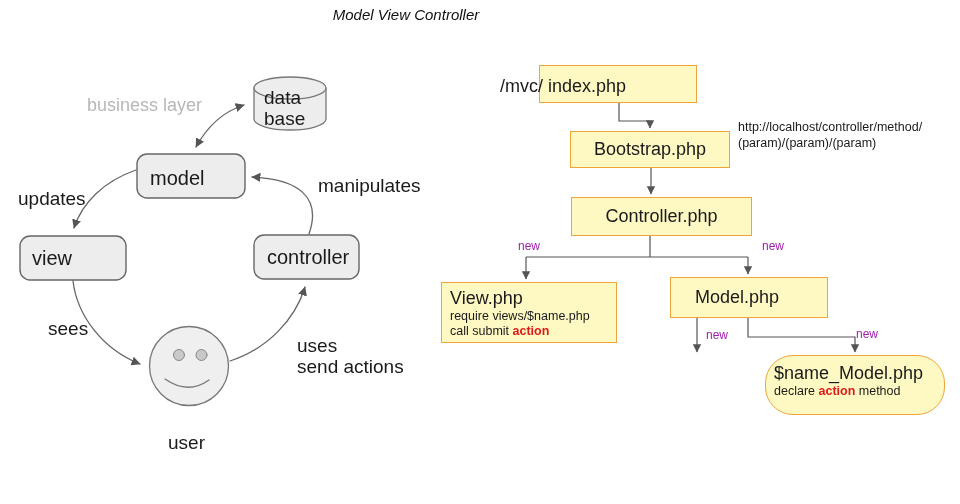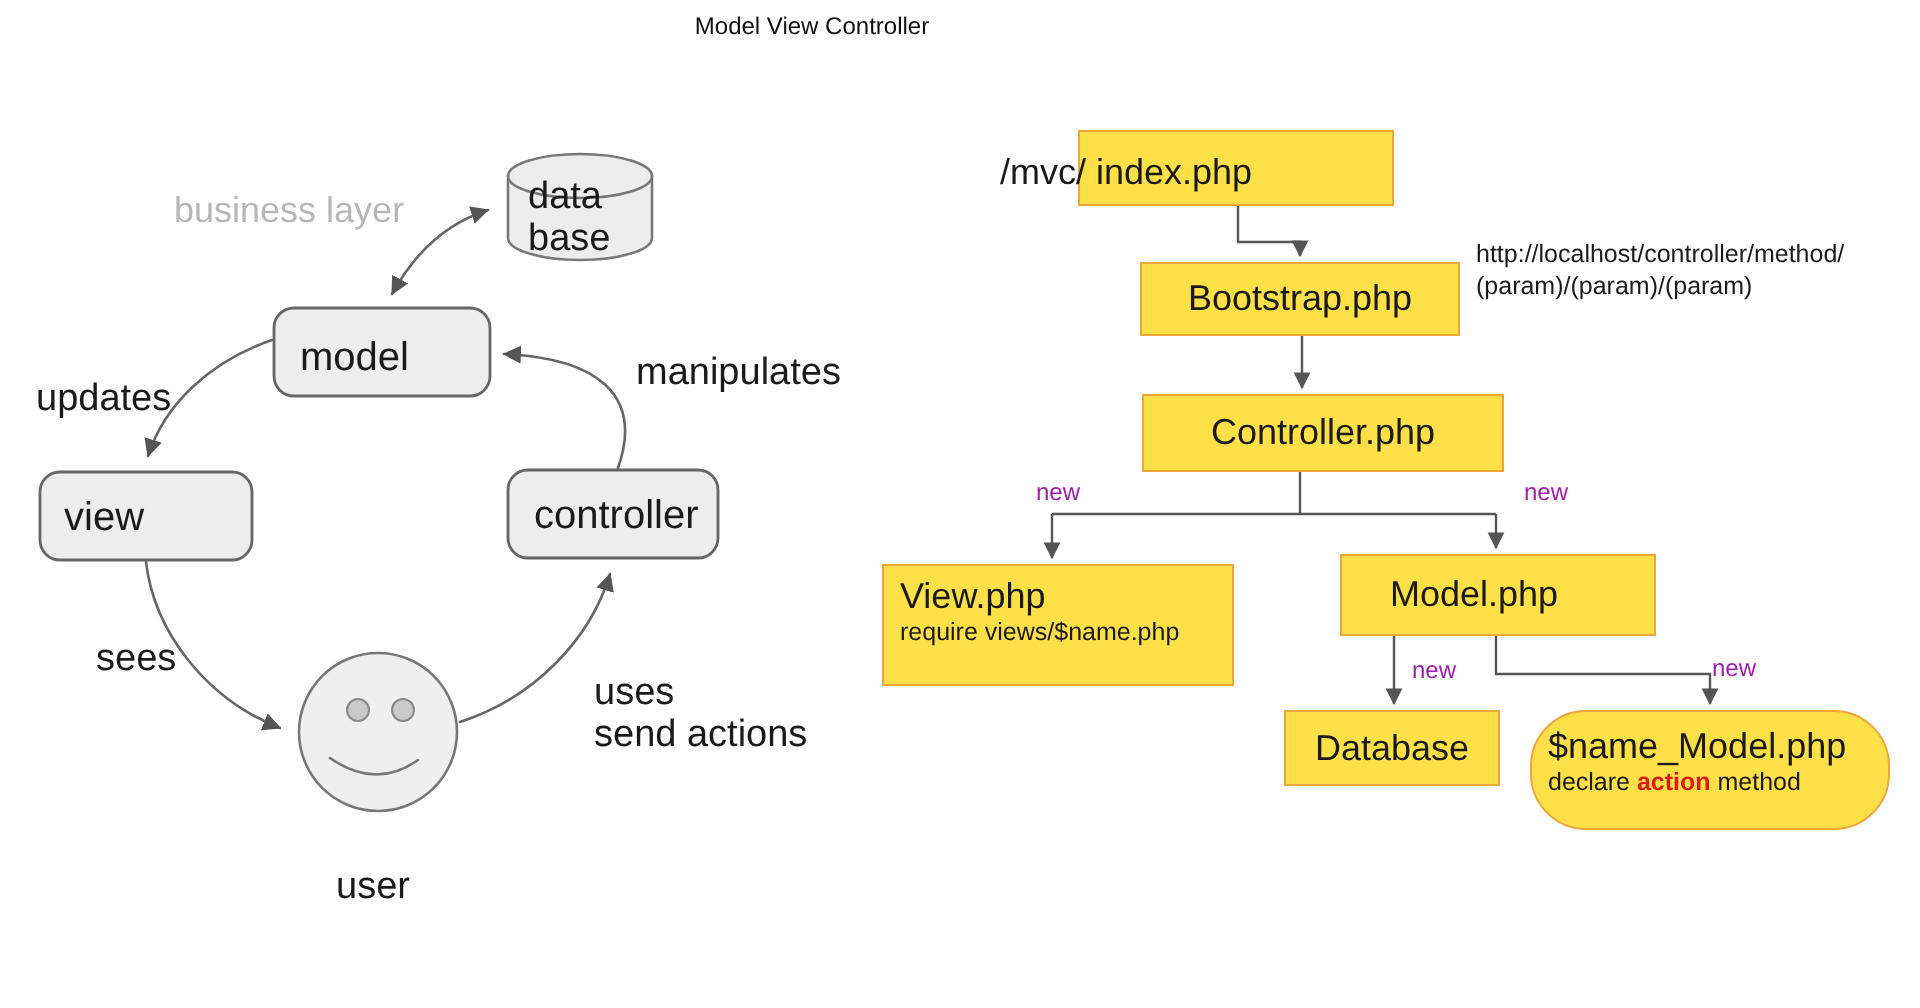--- a/index.html
+++ b/index.html
@@ -3,25 +3,25 @@
 <meta charset="utf-8">
 <style>
   html,body{margin:0;padding:0;background:#fff;}
   .stage{
     position:relative;width:960px;height:504px;background:#ffffff;overflow:hidden;
     font-family:"Liberation Sans", sans-serif;color:#1a1a1a;
   }
   #diagram-svg{position:absolute;left:0;top:0;z-index:1;}
   .page-title{
     position:absolute;left:0;top:6px;width:812px;text-align:center;
-    font-size:12px;color:#111;z-index:3;
+    font-size:15px;color:#111;z-index:3;font-style:italic;
   }
   
   .obox{
-    position:absolute;border:1.5px solid #F0A43A;background:#fde047;
+    position:absolute;border:1.5px solid #F0A43A;background:#fef9c3;
     box-sizing:border-box;z-index:2;
   }
   .obox.center{display:flex;align-items:center;justify-content:center;font-size:18px;}
   .obox.leftpad{display:flex;align-items:center;justify-content:flex-start;padding-left:24px;font-size:18px;}
   .obox.multi{padding:5px 8px;}
   .obox .btitle{font-size:18px;line-height:21px;}
   .obox .bsmall{font-size:12.5px;line-height:15px;}
   .red{color:#DE1B1B;font-weight:bold;}
   .floating-label{position:absolute;z-index:3;font-size:18px;}
   .new-label{position:absolute;z-index:3;font-size:12px;color:#a21caf;}
@@ -111,28 +111,26 @@
   </div>
 
   <div class="new-label" style="left:518px;top:239px;">new</div>
   <div class="new-label" style="left:762px;top:239px;">new</div>
   <div class="new-label" style="left:706px;top:328px;">new</div>
   <div class="new-label" style="left:856px;top:327px;">new</div>
 
   <div class="obox multi" style="left:441px;top:282px;width:176px;height:61px;">
     <div class="btitle">View.php</div>
     <div class="bsmall">require views/$name.php</div>
+    <div class="bsmall"><span>call submit </span><span class="red">action</span></div>
   </div>
 
   <div class="obox leftpad" style="left:670px;top:277px;width:158px;height:41px;">
     <span>Model.php</span>
   </div>
 
-  <div class="obox center" style="left:642px;top:355px;width:108px;height:38px;">
-    <span>Database</span>
-  </div>
 
   <div class="obox multi" style="left:765px;top:355px;width:180px;height:60px;padding-top:7px;border-radius:28px;">
     <div class="btitle">$name_Model.php</div>
     <div class="bsmall"><span>declare </span><span class="red">action</span><span> method</span></div>
   </div>
 
 </div>
 
 </body></html>

